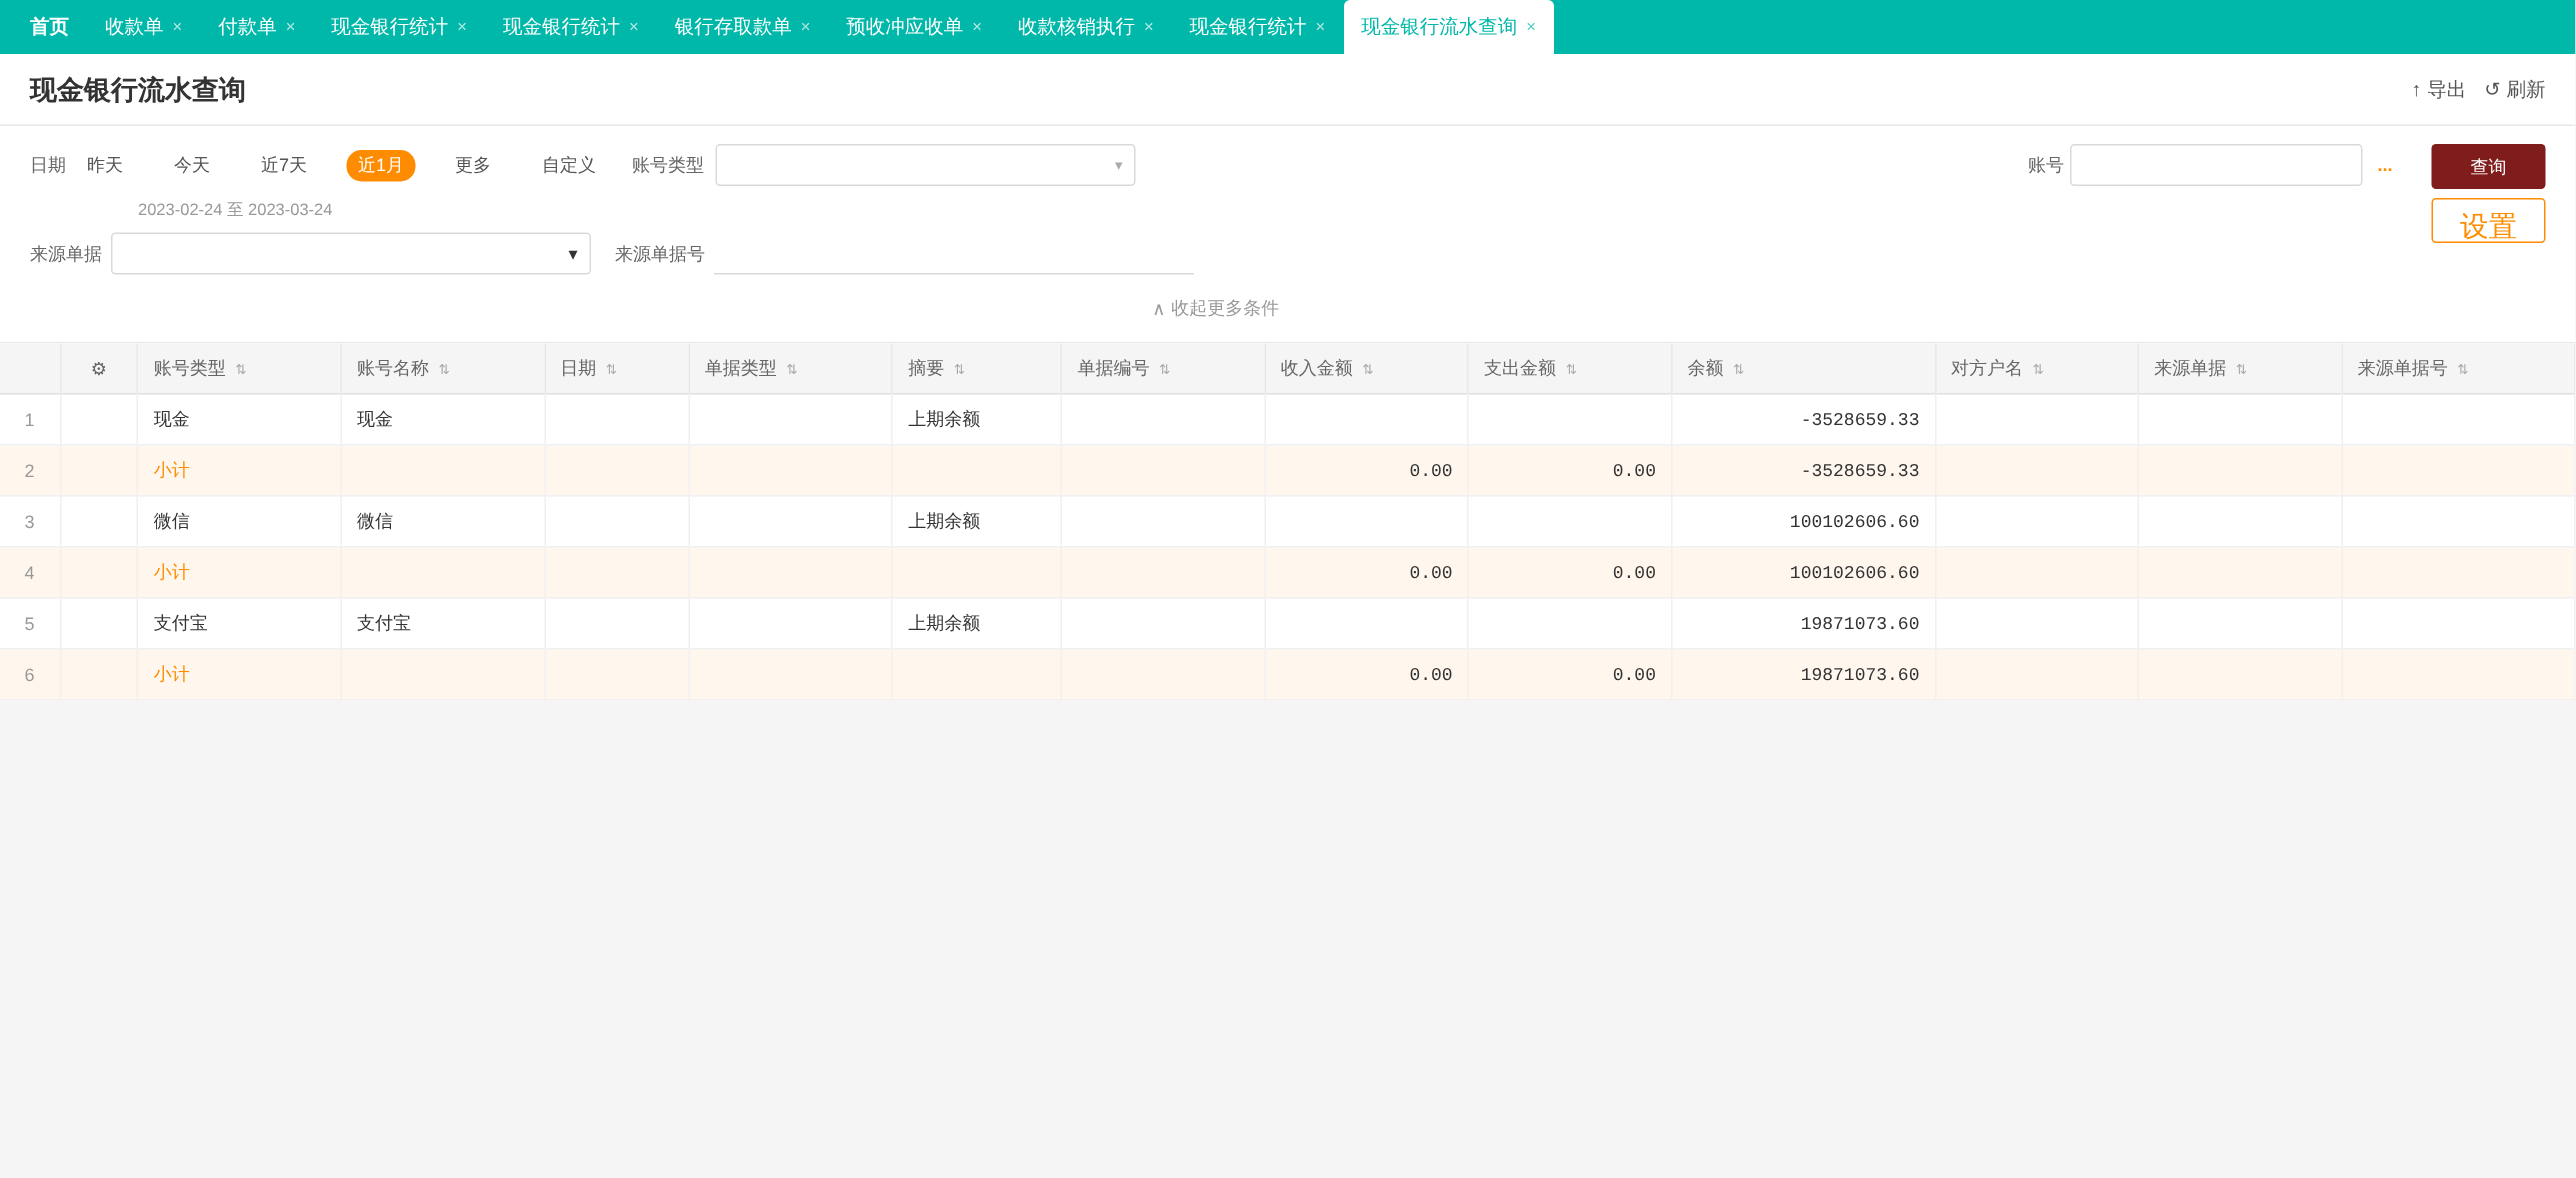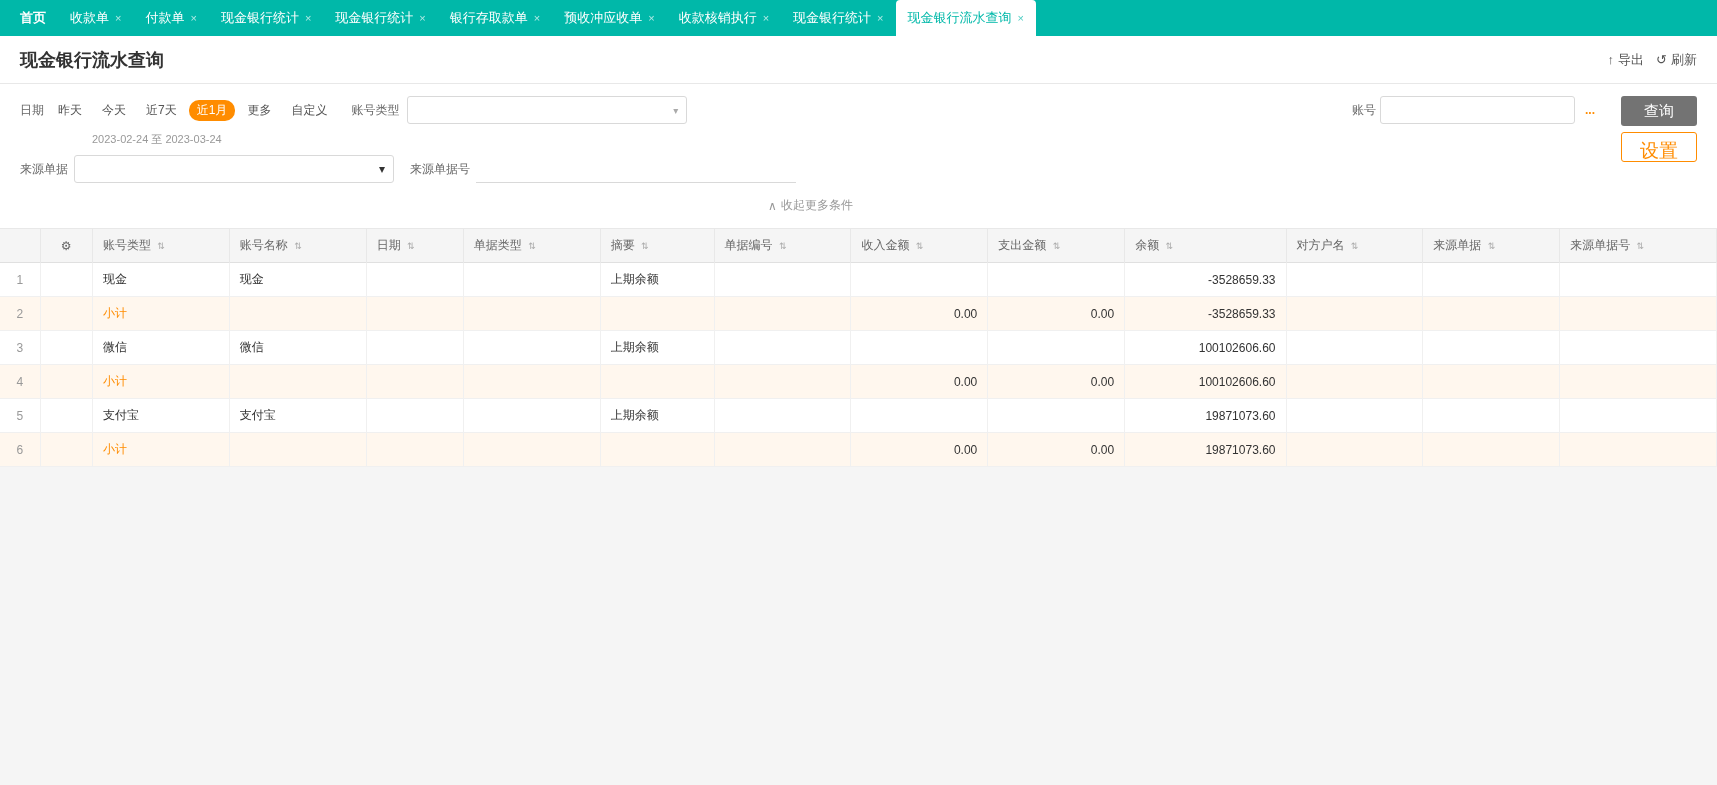--- a/index.html
+++ b/index.html
@@ -86,21 +86,21 @@
       gap: 6px;
     }
     .filter-label {
       color: #666;
       white-space: nowrap;
       font-size: 12px;
     }
     .date-options {
       display: flex;
       align-items: center;
-      gap: 4px;
+      gap: 18px;
     }
     .date-option {
       padding: 2px 8px;
       cursor: pointer;
       border-radius: 2px;
       color: #555;
       font-size: 12px;
     }
     .date-option.active {
       background: #ff8c00;
@@ -169,27 +169,27 @@
       cursor: pointer;
       display: flex;
       align-items: center;
       justify-content: center;
       gap: 4px;
       font-size: 12px;
     }
 
     
     .query-btn {
-      background: #737373;
+      background: #7f1d1d;
       color: #fff;
       border: none;
       border-radius: 3px;
       padding: 5px 18px;
       cursor: pointer;
-      font-size: 15px;
+      font-size: 12px;
       height: 30px;
     }
     .setting-btn {
       background: #fff;
       color: #ff8c00;
       border: 1px solid #ff8c00;
       border-radius: 3px;
       padding: 5px 18px;
       cursor: pointer;
       font-size: 19px;
@@ -248,20 +248,21 @@
       color: #333;
       border-right: 1px solid #f0f0f0;
       white-space: nowrap;
     }
     tbody td:first-child {
       text-align: center;
       color: #999;
     }
     .num-cell {
       text-align: right;
+      font-family: Liberation Mono, monospace;
     }
     .subtotal-label {
       color: #ff8c00;
     }
 
     
     .gear-icon-cell {
       display: flex;
       align-items: center;
       justify-content: center;

